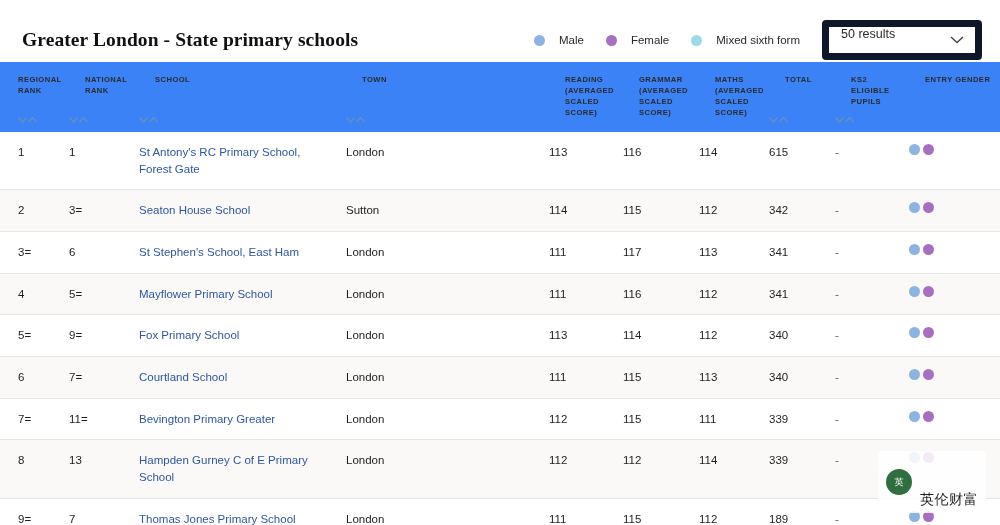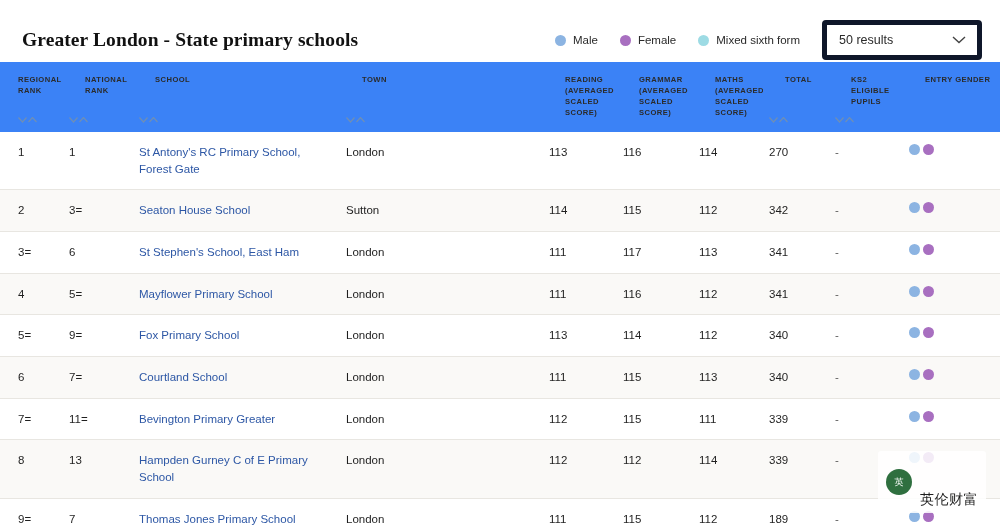--- a/index.html
+++ b/index.html
@@ -40,39 +40,39 @@
   .legend {
     display: flex;
     align-items: center;
     gap: 22px;
     margin-left: auto;
     margin-right: 22px;
   }
   .legend-item {
     display: flex;
     align-items: center;
-    gap: 7px;
+    gap: 14px;
     font-size: 11.5px;
     color: #2a2a2a;
   }
   .legend-dot {
     width: 11px;
     height: 11px;
     border-radius: 50%;
     display: inline-block;
   }
   .results-select {
     position: relative;
     width: 160px;
     height: 40px;
-    border: 5px solid #0f172a;
+    border: 7px solid #0f172a;
     border-radius: 4px;
     background: #ffffff;
     display: flex;
-    align-items: center;
+    align-items: flex-start;
     padding: 0 12px;
     box-sizing: border-box;
     font-size: 12.5px;
     color: #2a2a2a;
   }
   .results-select .chev {
     position: absolute;
     right: 11px;
     top: 50%;
     transform: translateY(-50%);
@@ -318,21 +318,21 @@
       </thead>
       <tbody id="table-body">
           <tr>
             <td><span>1</span></td>
             <td><span>1</span></td>
             <td><span class="school-link">St Antony's RC Primary School, Forest Gate</span></td>
             <td><span>London</span></td>
             <td><span>113</span></td>
             <td><span>116</span></td>
             <td><span>114</span></td>
-            <td><span>270</span></td>
+            <td><span>615</span></td>
             <td><span class="dash">-</span></td>
             <td>
               <div class="gender-dots">
                 <span class="gdot" style="background: rgb(140, 180, 226);"></span>
                 <span class="gdot" style="background: rgb(168, 111, 192);"></span>
               </div>
             </td>
           </tr>
           <tr>
             <td><span>2</span></td>

